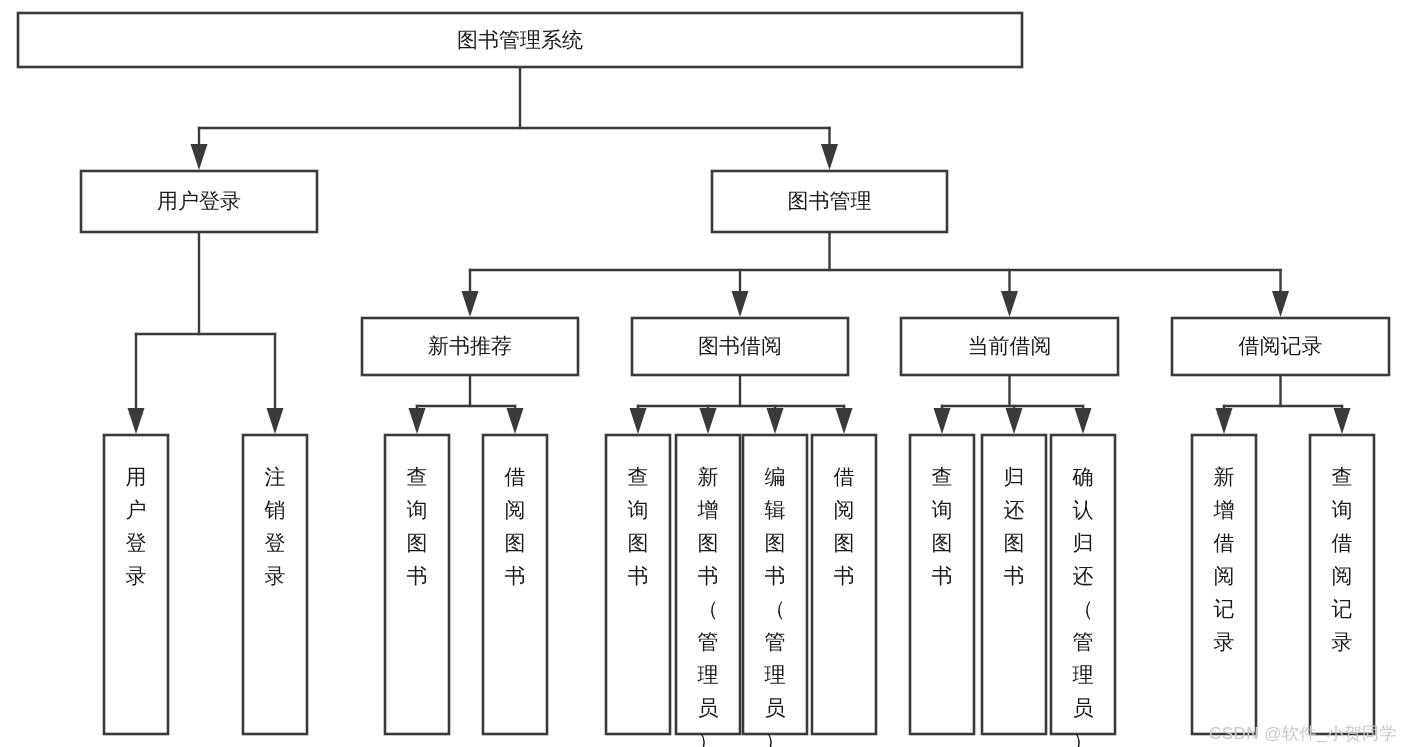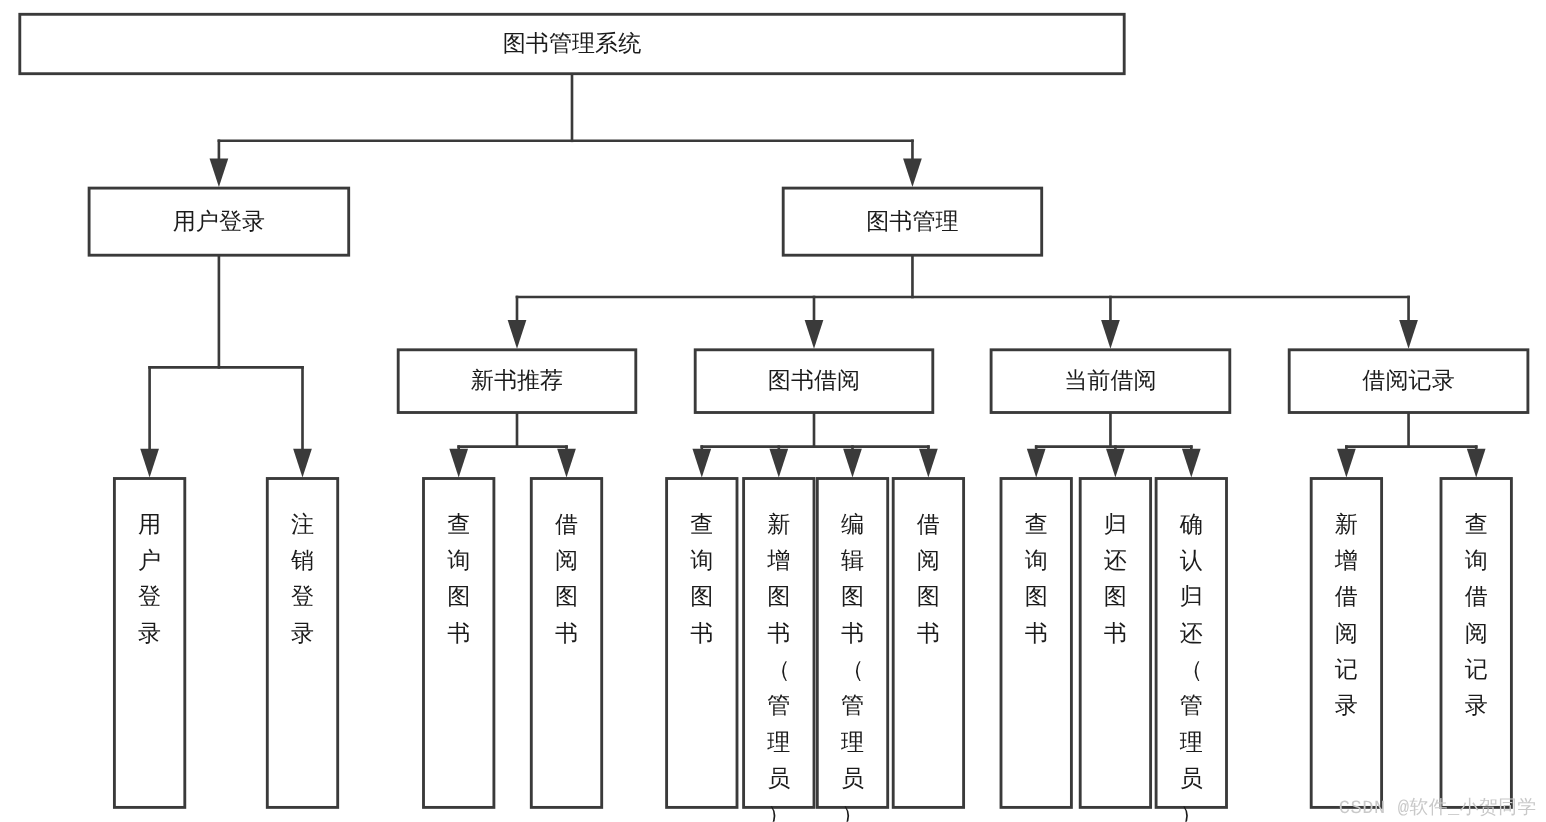--- a/index.html
+++ b/index.html
@@ -47,21 +47,21 @@
     text-anchor: middle;
     dominant-baseline: middle;
   }
   .node-label.vertical-label {
     font-size: 21px;
   }
   .watermark {
     position: absolute;
     right: 8px;
     bottom: 2px;
-    font-family: Liberation Mono, monospace;
+    font-family: Liberation Sans, sans-serif;
     font-size: 17px;
     color: #c9c9c9;
     letter-spacing: 0.5px;
     white-space: nowrap;
     pointer-events: none;
   }
 </style>
 </head>
 <body>
 

